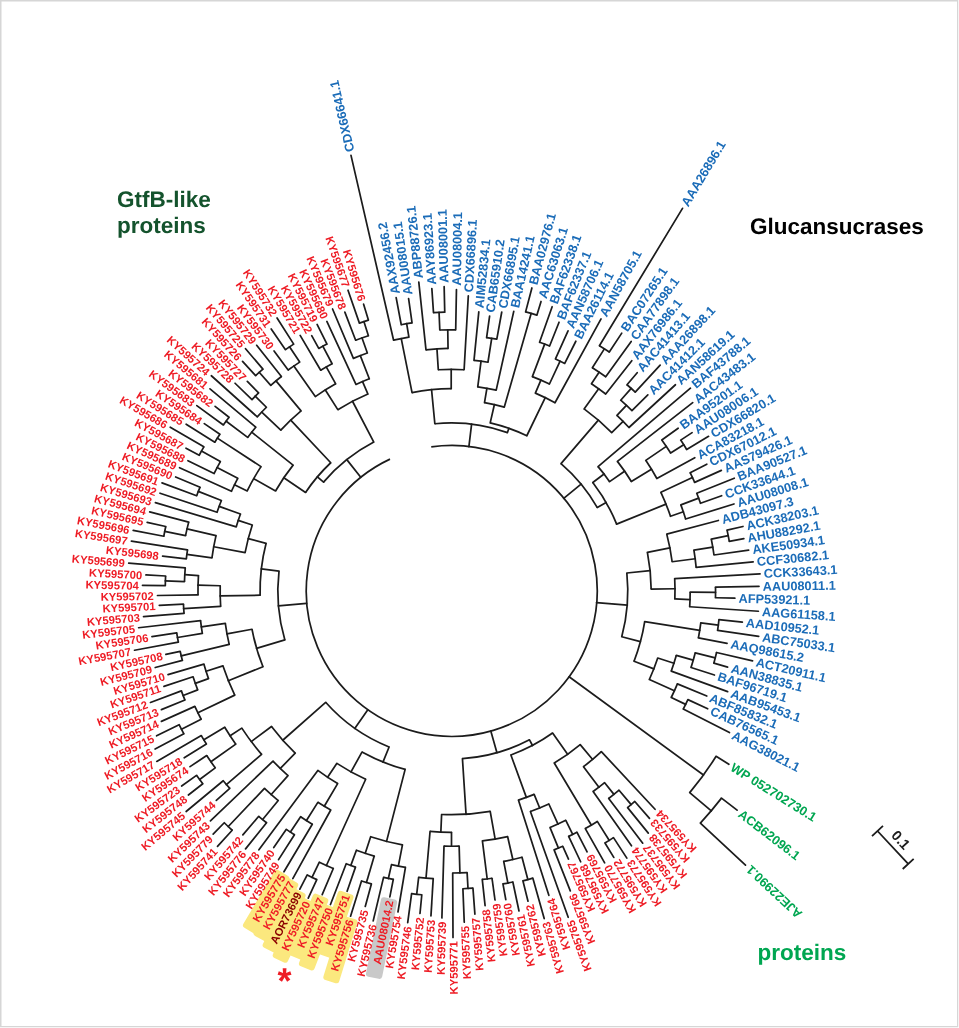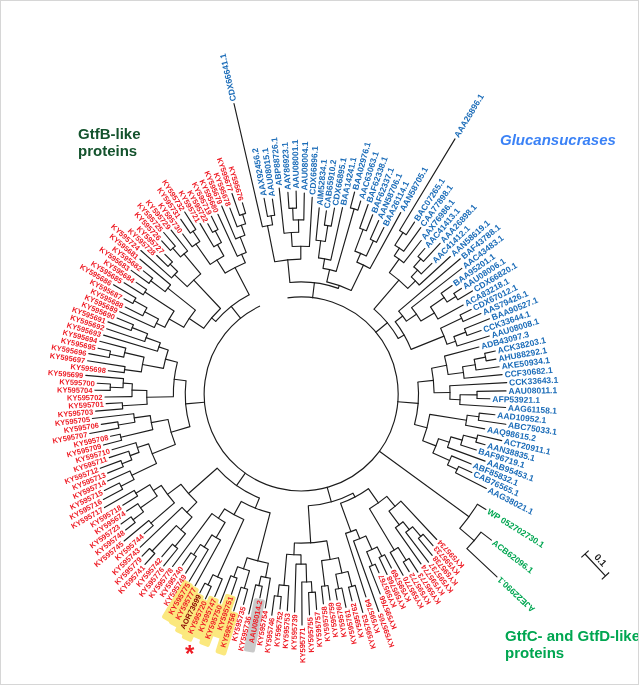--- a/index.html
+++ b/index.html
@@ -5,21 +5,21 @@
   html,body{margin:0;padding:0;background:#ffffff;}
   .figure{
     position:relative; width:639px; height:685px; background:#ffffff;
     border:1px solid #d6d6d6; box-sizing:border-box; overflow:hidden;
     font-family:"Liberation Sans", sans-serif;
   }
   #tree-svg{position:absolute; left:0; top:0;}
   .heading{position:absolute; font-weight:bold; font-size:15px; line-height:1.15; white-space:nowrap;}
   .heading span{display:block;}
   .h-gtfb{left:77px; top:124px; color:#14532d;}
-  .h-gluc{left:499px; top:130px; color:#3b82f6;font-style:italic;}
+  .h-gluc{left:499px; top:142px; color:#000000;}
   .h-gtfcd{left:504px; top:626px; color:#00a651;}
 </style>
 </head>
 <body>
 
 <div class="figure">
   <svg id="tree-svg" width="639" height="685" viewBox="0 0 639 685">
       <path d="M263.1,197.4L266.5,215.5" stroke="#1c1c1c" stroke-width="1.15" fill="none" stroke-linecap="round"></path>
       <path d="M271.4,198.1L273.7,214.3" stroke="#1c1c1c" stroke-width="1.15" fill="none" stroke-linecap="round"></path>
       <path d="M266.5,215.5A180.6,180.6 0 0 1 273.7,214.3" stroke="#1c1c1c" stroke-width="1.15" fill="none"></path>
@@ -690,16 +690,15 @@
     </svg>
 
   <div class="heading h-gtfb">
     <span>GtfB-like</span>
     <span>proteins</span>
   </div>
 
   <div class="heading h-gluc">Glucansucrases</div>
 
   <div class="heading h-gtfcd">
-    <span>GtfC- and GtfD-like</span>
     <span>proteins</span>
   </div>
 </div>
 
 </body></html>

